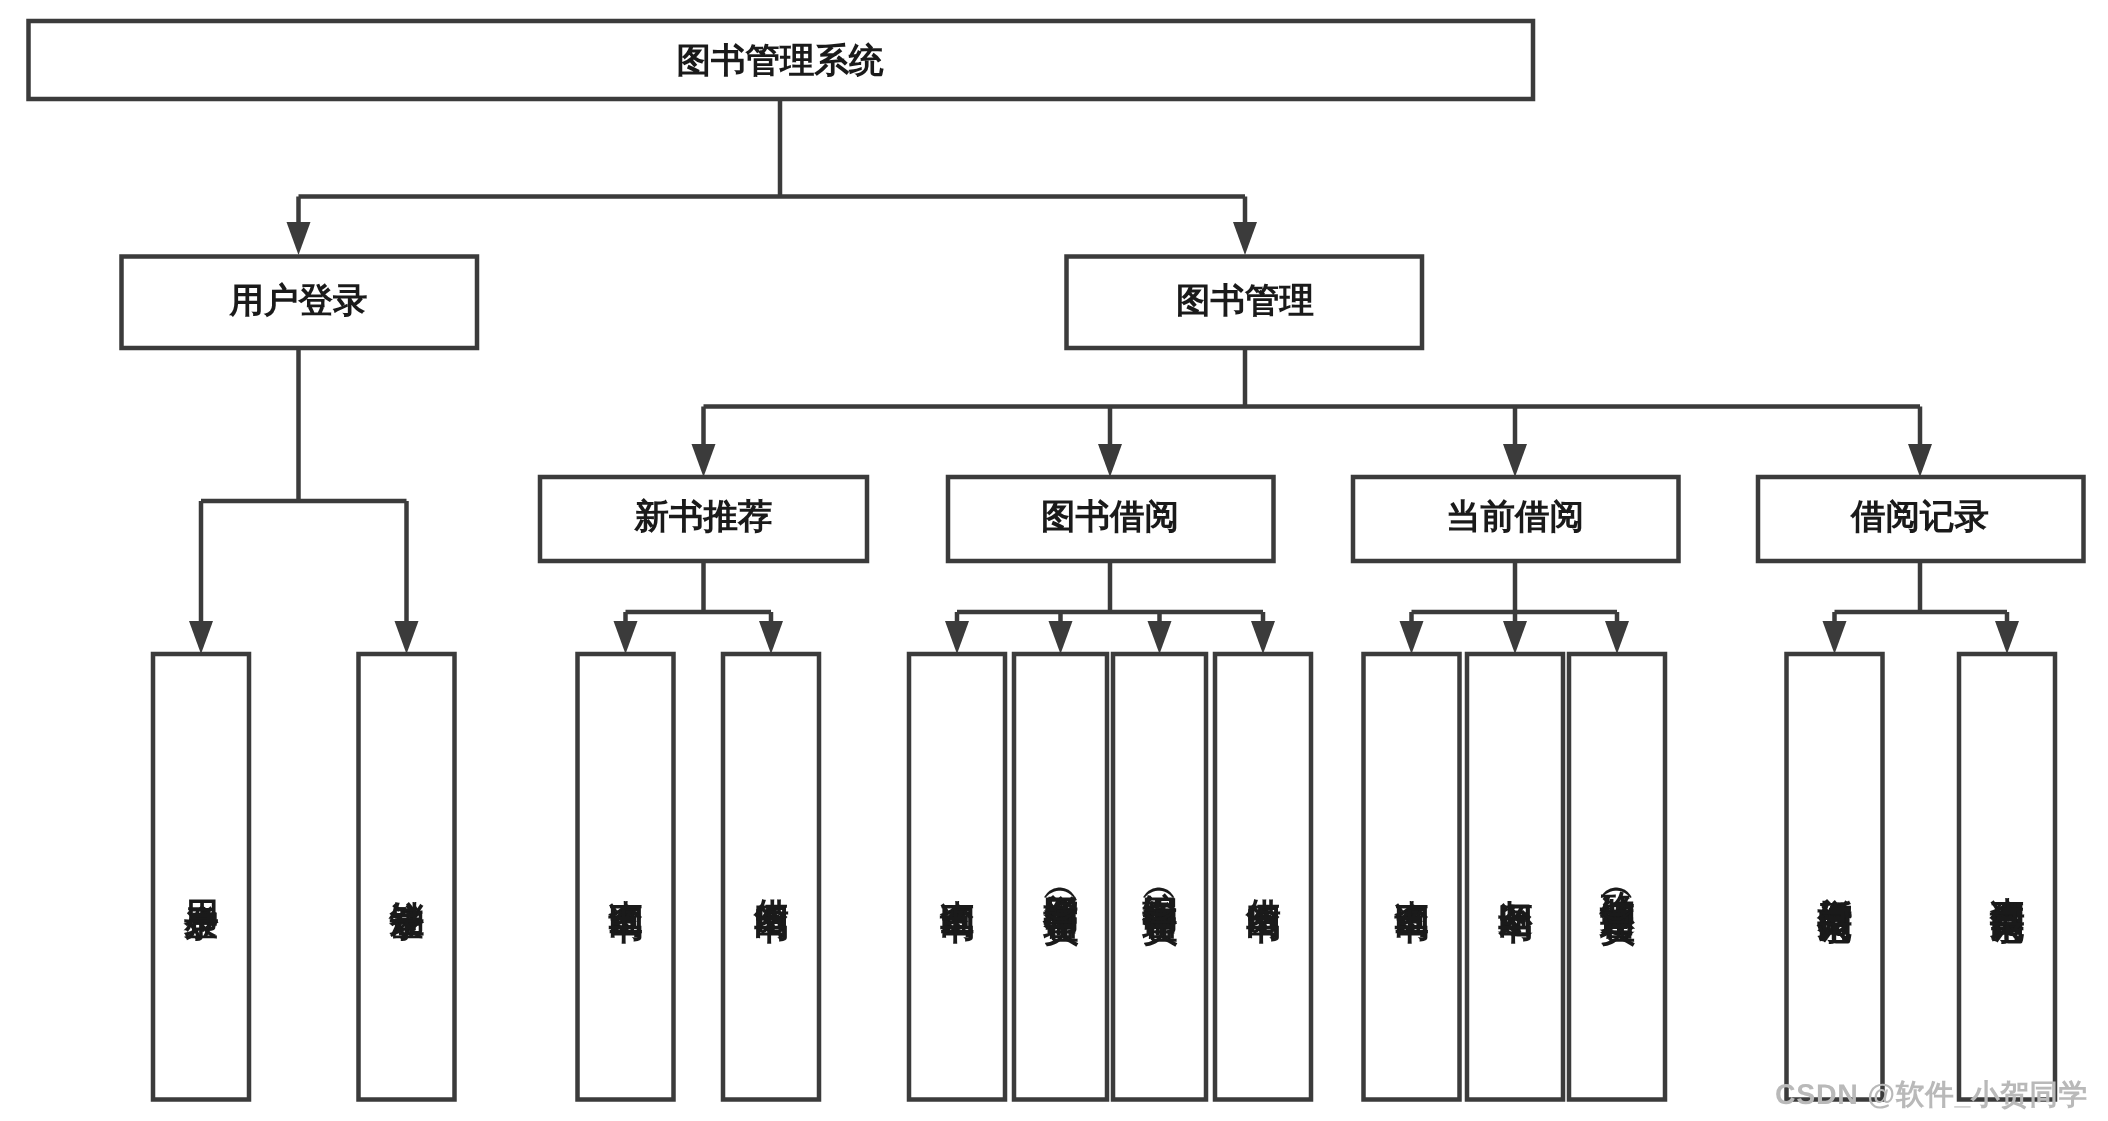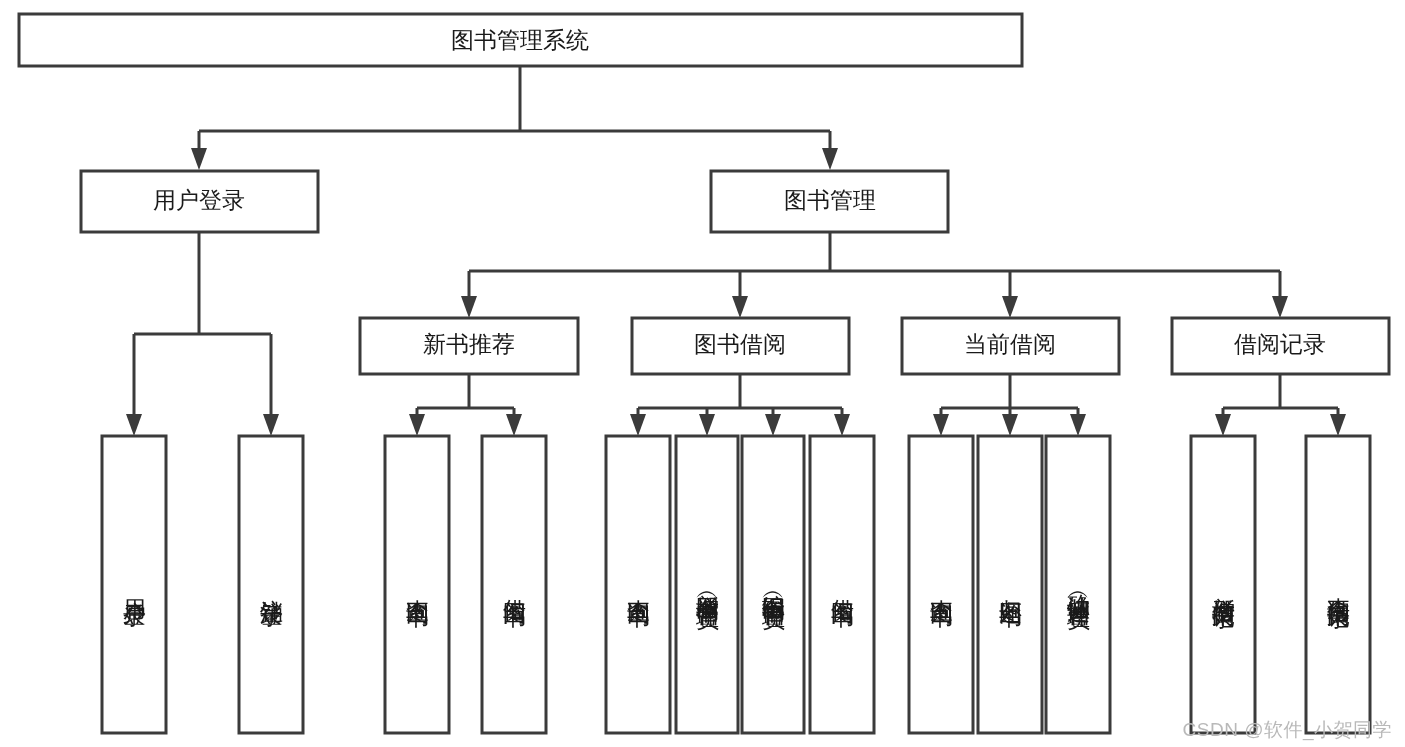--- a/index.html
+++ b/index.html
@@ -10,20 +10,21 @@
   }
   body {
     font-family: "Liberation Sans", "DejaVu Sans", sans-serif;
   }
   #diagram-root {
     position: relative;
     width: 1398px;
     height: 747px;
     background: #ffffff;
     overflow: hidden;
+    font-weight: bold;
   }
   svg#flowchart {
     position: absolute;
     left: 0;
     top: 0;
     width: 1405px;
     height: 747px;
     display: block;
   }
   .node-rect {

